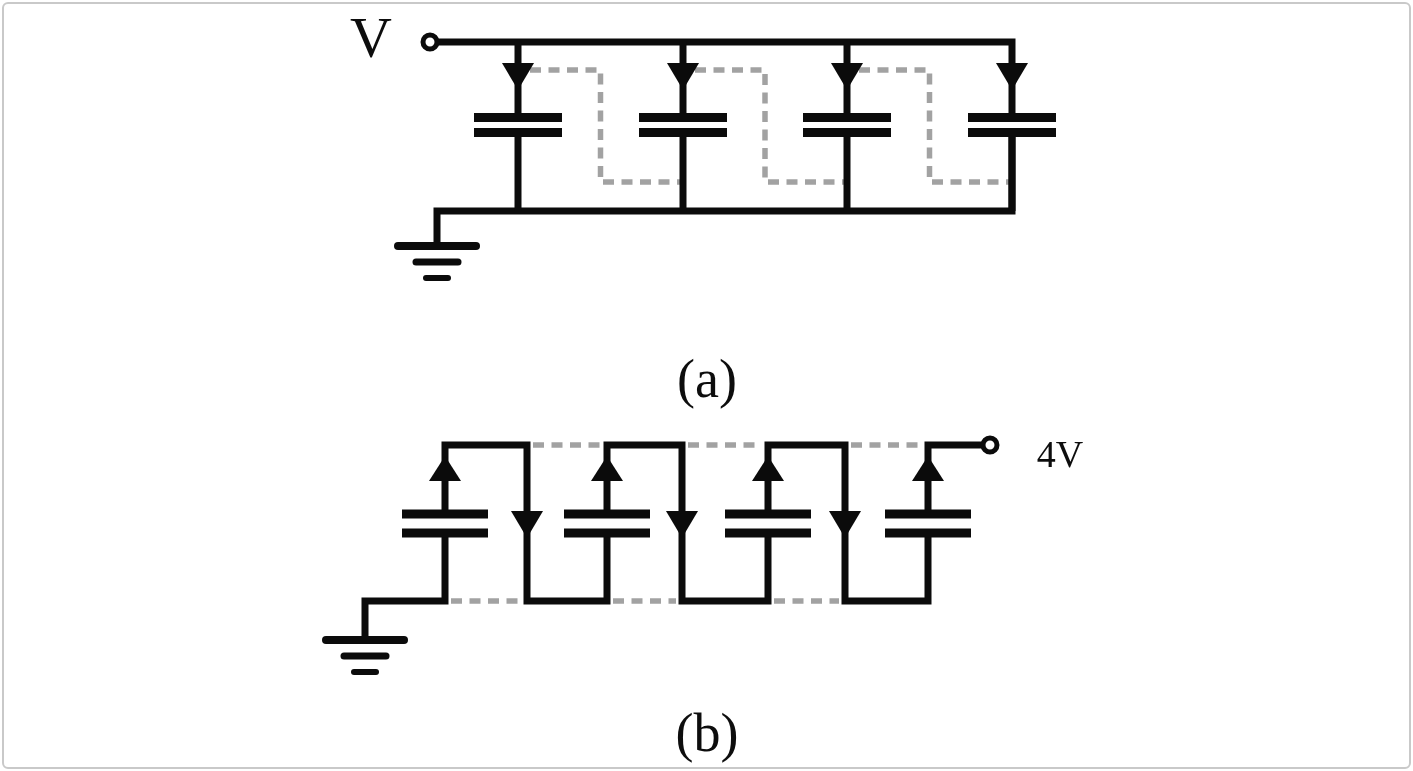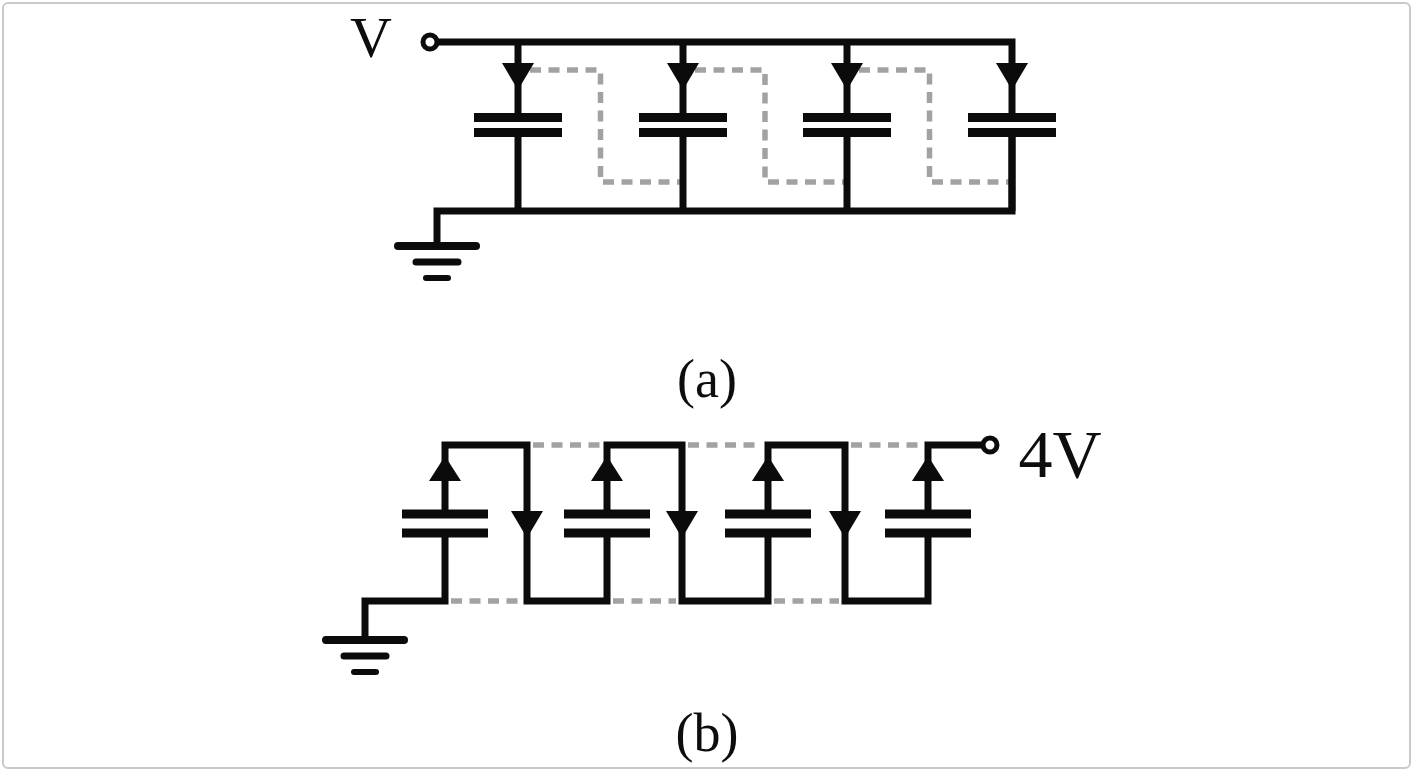--- a/index.html
+++ b/index.html
@@ -9,21 +9,21 @@
   }
   .frame{
     position:absolute;left:2px;top:2px;right:2px;bottom:2px;
     border:2px solid #c9c9c9;border-radius:6px;pointer-events:none;
   }
   .label{
     position:absolute;color:#0d0d0d;white-space:nowrap;
     transform:translate(-50%,-50%);line-height:1;
   }
   .lbl-v  {left:371px;top:38px;font-size:58px;}
-  .lbl-4v {left:1060px;top:454px;font-size:68px;}
+  .lbl-4v {left:1060px;top:454px;font-size:38px;}
   .lbl-a  {left:707px;top:379px;font-size:54px;}
   .lbl-b  {left:707px;top:733px;font-size:54px;}
   svg{position:absolute;left:0;top:0;}
 </style>
 </head>
 <body>
 
 <div class="canvas">
   <div class="frame"></div>
 

